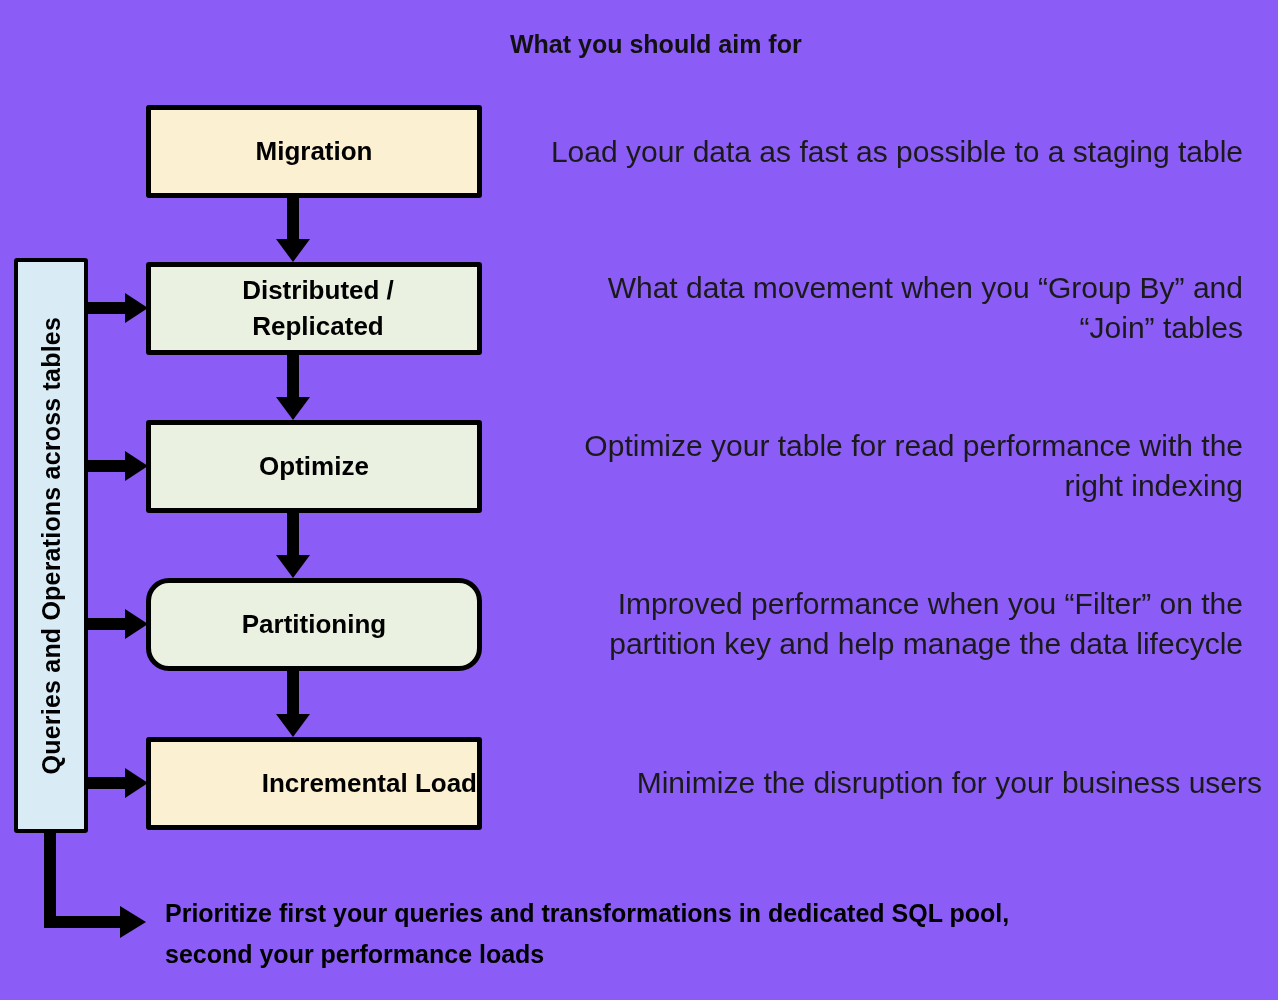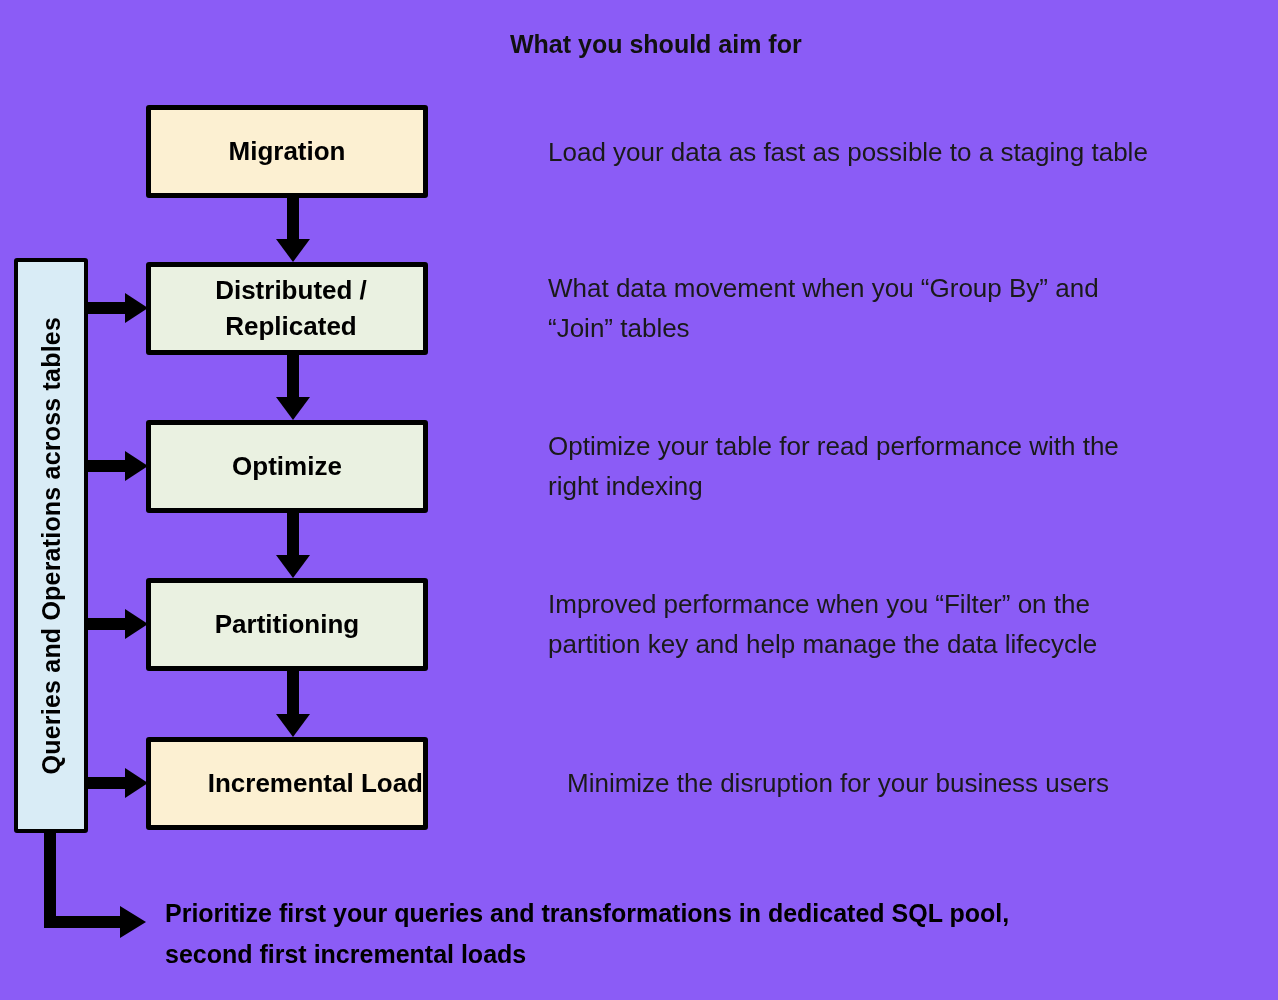--- a/index.html
+++ b/index.html
@@ -44,50 +44,51 @@
     font-size: 25px;
     font-weight: bold;
     white-space: nowrap;
     letter-spacing: 0.2px;
   }
 
   
   .box {
     position: absolute;
     left: 146px;
-    width: 282px;
+    width: 336px;
     height: 93px;
     border: 5px solid #000;
     border-radius: 3px;
     display: flex;
     align-items: center;
     justify-content: center;
     text-align: center;
     font-size: 26px;
     font-weight: bold;
     line-height: 1.35;
     white-space: pre-line;
   }
   .box.load  { background: var(--load-box, #FCF0D2); }
   .box.table { background: var(--table-box, #EAF1E1); }
   .box-0 { top: 105px; }
   .box-1 { top: 262px; padding-left: 8px; }
   .box-2 { top: 420px; }
-  .box-3 { top: 578px; }
+  .box-3 { top: 578px; border-radius: 23px; }
   .box-4 { top: 737px; justify-content: flex-end; }
 
   
   .desc {
     position: absolute;
-    left: 548px;
+    left: 523px;
     width: 720px;
-    font-size: 26px;
+    font-size: 30px;
     line-height: 40px;
     color: #1a1a1a;
     white-space: pre-line;
+    text-align: right;
   }
   .desc-0 { top: 132px; }
   .desc-1 { top: 268px; }
   .desc-2 { top: 426px; }
   .desc-3 { top: 584px; }
   .desc-4 { top: 763px; margin-left: 19px; }
 
   
   .shaft-v { position: absolute; width: 12px; background: var(--line, #000); }
   .shaft-h { position: absolute; height: 12px; background: var(--line, #000); }
@@ -194,15 +195,15 @@
   <div class="shaft-h ha-2-s"></div>
   <div class="head-right ha-2-h"></div>
   <div class="shaft-h ha-3-s"></div>
   <div class="head-right ha-3-h"></div>
 
   <div class="shaft-v la-v"></div>
   <div class="shaft-h la-h"></div>
   <div class="head-right la-head"></div>
 
   <div class="footer">Prioritize first your queries and transformations in dedicated SQL pool,
-second first incremental loads</div>
+second your performance loads</div>
 
 </div>
 
 </body></html>

